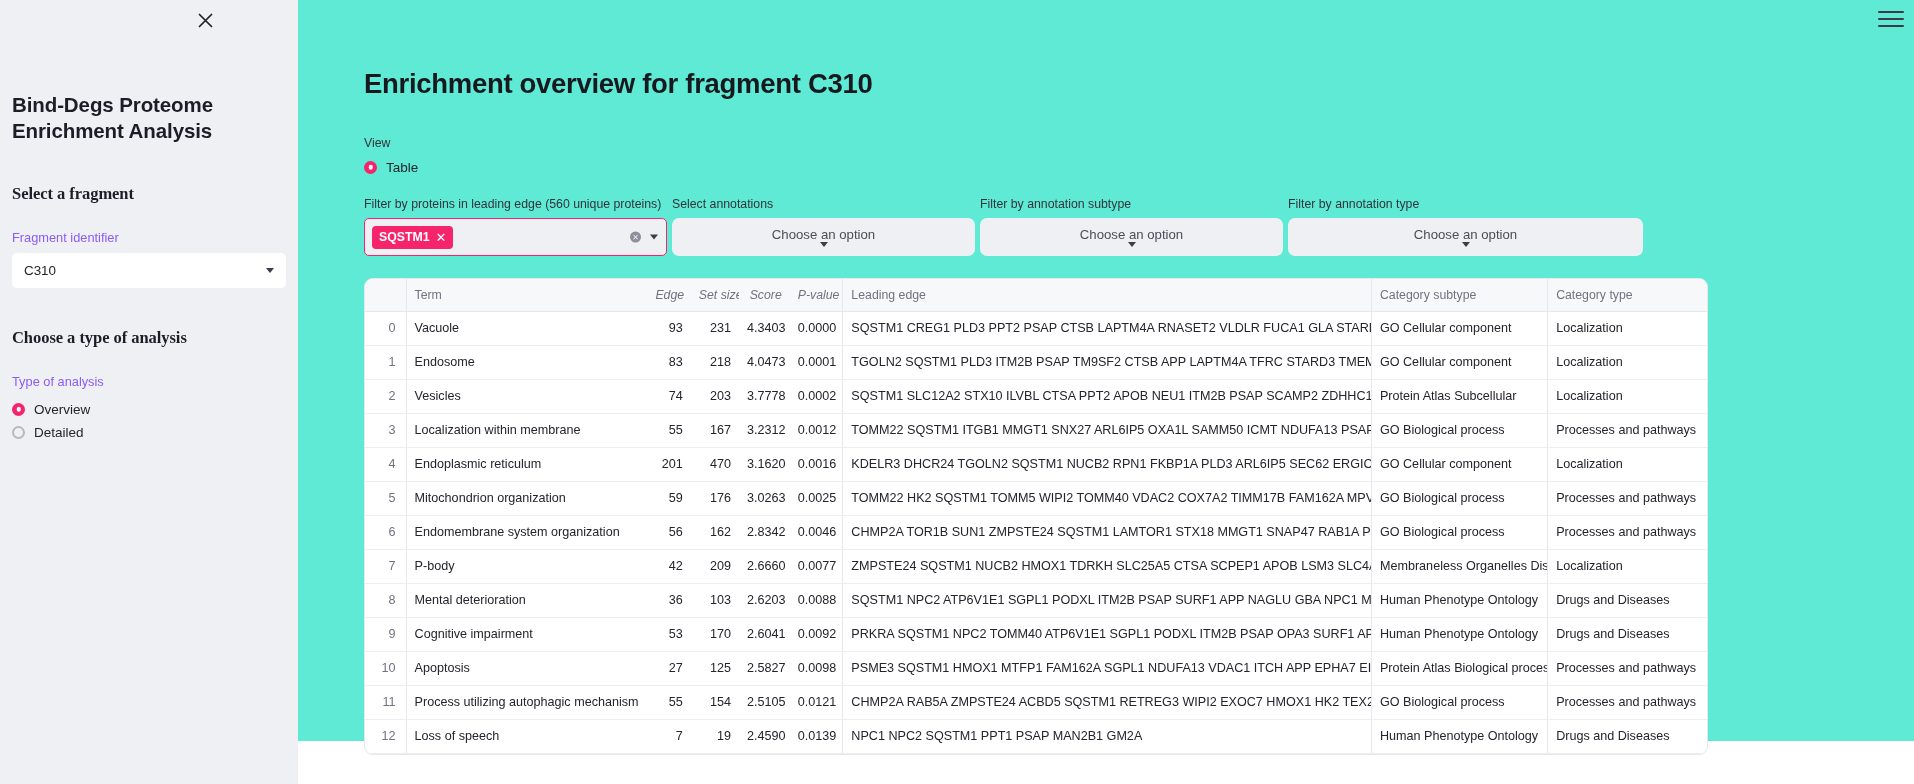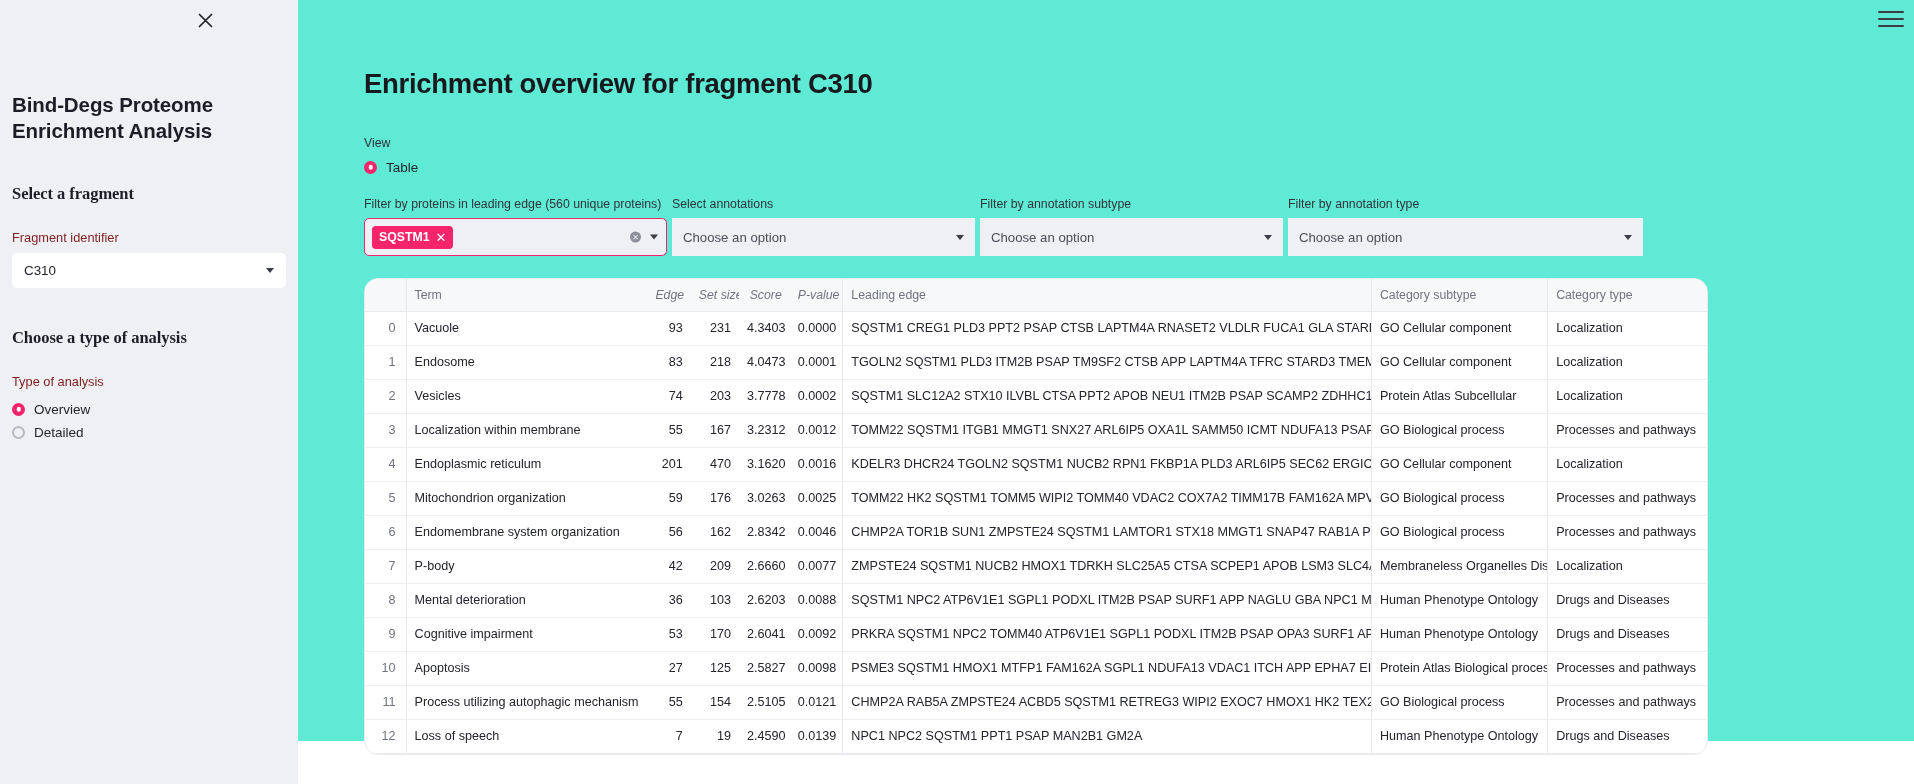--- a/index.html
+++ b/index.html
@@ -33,21 +33,21 @@
     color: #1c1d26; letter-spacing: -0.1px;
   }
   .side-h2 {
     margin-top: 40px;
     font-size: 16.5px; font-weight: 700; color: #1c1d26;
     letter-spacing: -0.05px;
     font-family: Liberation Serif, serif;
   }
   .side-label {
     margin-top: 26px;
-    font-size: 12.8px; color: #7f1d1d;
+    font-size: 12.8px; color: #8b5cf6;
   }
   .sel-box {
     margin-top: 8px;
     height: 35px; background: #ffffff; border-radius: 5px;
     display: flex; align-items: center; justify-content: space-between;
     padding: 0 12px; cursor: pointer;
   }
   .sel-box span.val { font-size: 13.4px; color: #24252d; }
   .caret {
     width: 0; height: 0;
@@ -119,32 +119,32 @@
     display: flex; align-items: center; gap: 9px;
   }
   .clear-ic {
     width: 11px; height: 11px; border-radius: 50%;
     background: #8c8e9a; color: #eff0f4; font-size: 8px;
     display: flex; align-items: center; justify-content: center;
     line-height: 1; cursor: pointer;
   }
 
   .select-box {
-    height: 38px; background: #eff0f4; border-radius: 0;
-    display: flex; align-items: center; justify-content: space-between;
-    padding: 0 11px; cursor: pointer;
+    height: 38px; background: #eff0f4; border-radius: 7px;
+    display: flex; align-items: center; justify-content: center;
+    padding: 0 11px; cursor: pointer; flex-direction: column;
   }
   .select-box .ph { font-size: 13.2px; color: #4b4d57; }
 
   
   .table-wrap {
     margin-top: 22px;
     width: 1344px;
     border: 1px solid #e6e8ec;
-    border-radius: 14px;
+    border-radius: 9px;
     overflow: hidden;
     background: #ffffff;
   }
   table { border-collapse: collapse; width: 100%; table-layout: fixed; }
   thead th {
     background: #f7f8fa; height: 32px;
     font-size: 12.3px; font-weight: 400; color: #70737f;
     text-align: left; padding: 0 8px;
     border-bottom: 1px solid #e6e8ec;
     white-space: nowrap; overflow: hidden;

